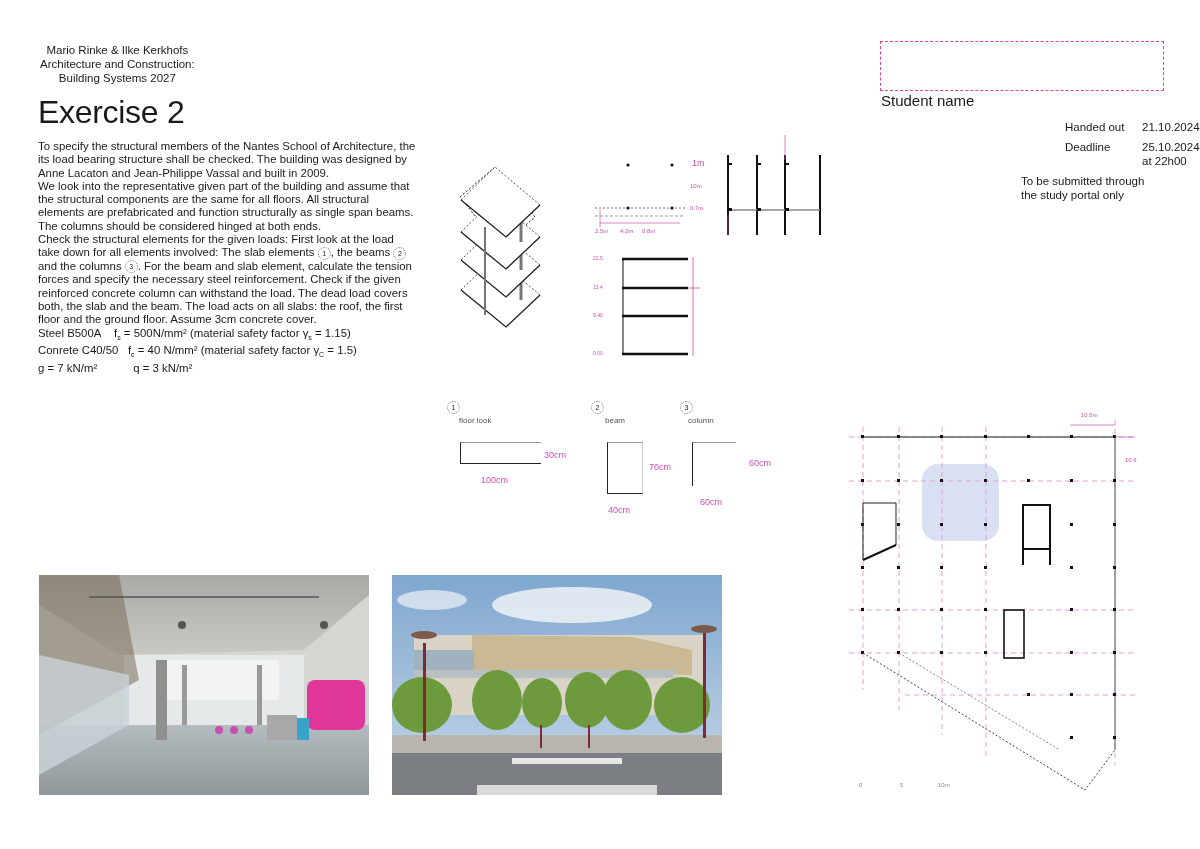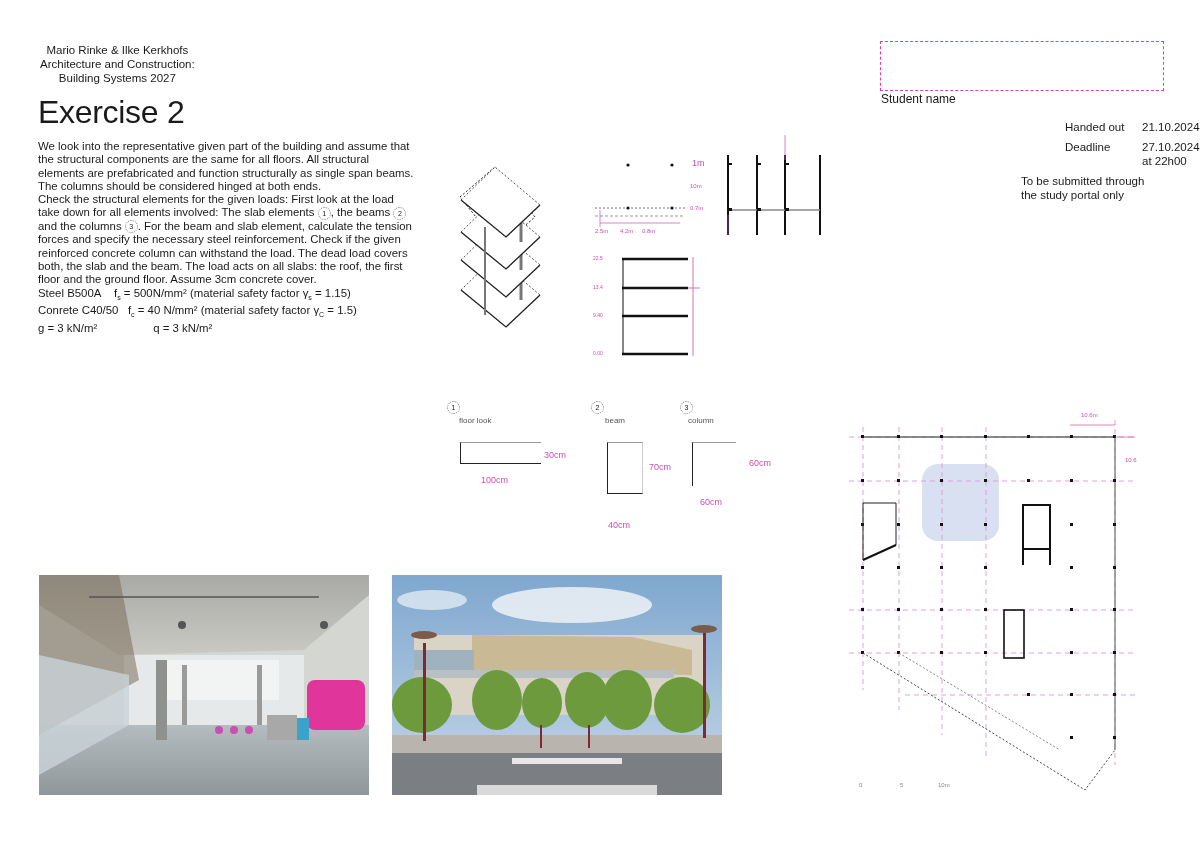--- a/index.html
+++ b/index.html
@@ -9,62 +9,63 @@
   .hdr { left:40px; top:43px; font-size:11.5px; line-height:14px; }
   .hdr div { white-space:nowrap;text-align:center; }
   .title { left:38px; top:94px; font-size:32px; font-weight:400; letter-spacing:-0.3px; }
   .body { left:38px; top:140px; width:380px; font-size:11.4px; line-height:13.3px; }
   .body p { margin:0; }
   .circ { display:inline-block; width:11px; height:11px; border:1px dotted #777; border-radius:50%;
           font-size:7px; line-height:11px; text-align:center; vertical-align:middle; }
   .mat { margin:0; white-space:nowrap; }
   .mat sub { font-size:7px; }
   .loads { margin-top:13px; white-space:nowrap; }
-  .loads span + span { margin-left:56px; }
+  .loads span + span { margin-left:36px; }
 
   .namebox { left:880px; top:41px; width:282px; height:48px; border:1.3px dashed #e0409f; }
-  .namelbl { left:881px; top:92px; font-size:12px; }
+  .namelbl { left:881px; top:92px; font-size:15px; }
   .meta { left:1021px; top:120px; font-size:11.5px; line-height:14px; }
   .meta .row { display:flex; margin-bottom:6px;padding-left:44px; }
   .meta .k { width:77px; }
   .meta .note { margin-top:3px; }
   .lbl { font-size:8px; color:#555; }
   .dimtxt { font-size:9px; color:#c94fb0; }
 
   .photo { overflow:hidden; }
 </style>
 </head>
 <body>
 
 <div class="abs hdr">
   <div>Mario Rinke &amp; Ilke Kerkhofs</div>
   <div>Architecture and Construction:</div>
   <div>Building Systems 2027</div>
 </div>
 <div class="abs title">Exercise 2</div>
 
 <div class="abs body">
+  <p>To specify the structural members of the Nantes School of Architecture, the its load bearing structure shall be checked. The building was designed by Anne Lacaton and Jean-Philippe Vassal and built in 2009.</p>
   <p>We look into the representative given part of the building and assume that the structural components are the same for all floors. All structural elements are prefabricated and function structurally as single span beams. The columns should be considered hinged at both ends.</p>
   <p><span>Check the structural elements for the given loads: First look at the load take down for all elements involved: The slab elements </span><span class="circ">1</span><span>, the beams </span><span class="circ">2</span><span>and the columns </span><span class="circ">3</span><span>. For the beam and slab element, calculate the tension forces and specify the necessary steel reinforcement. Check if the given reinforced concrete column can withstand the load. The dead load covers both, the slab and the beam. The load acts on all slabs: the roof, the first floor and the ground floor. Assume 3cm concrete cover.</span></p>
   <p class="mat"><span>Steel B500A</span>&nbsp;&nbsp;&nbsp; <span>f</span><sub>s</sub><span> = 500N/mm² (material safety factor γ</span><sub>s</sub><span> = 1.15)</span></p>
   <p class="mat"><span>Conrete C40/50</span>&nbsp;&nbsp; <span>f</span><sub>c</sub><span> = 40 N/mm² (material safety factor γ</span><sub>C</sub><span> = 1.5)</span></p>
-  <p class="loads"><span>g = 3 kN/m²</span><span>q = 3 kN/m²</span></p>
+  <p class="loads"><span>g = 7 kN/m²</span><span>q = 3 kN/m²</span></p>
 </div>
 
 <div class="abs namebox"></div>
 <div class="abs namelbl">Student name</div>
 
 <div class="abs meta">
   <div class="row">
       <span class="k">Handed out</span>
       <span>21.10.2024</span>
     </div>
   <div class="row">
       <span class="k">Deadline</span>
-      <span><span>27.10.2024</span><br><span>at 22h00</span></span>
+      <span><span>25.10.2024</span><br><span>at 22h00</span></span>
     </div>
   <div class="note"><span>To be submitted through</span><br><span>the study portal only</span></div>
 </div>
 
 <svg class="abs" style="left:455px;top:165px" width="110" height="185">
   <g fill="#fff" stroke="#222" stroke-width="1">
     <polygon points="5,250 40,220 80,270 45,300" transform="translate(0,-218)" stroke-dasharray="2,2"></polygon>
   </g>
   <g stroke="#222" fill="#fff">
 
@@ -146,21 +147,21 @@
 <div class="abs" style="left:460px;top:442px;width:80px;height:20px;border-left:1px solid #222;border-bottom:1px solid #222;border-top:1px solid #999"></div>
 <div class="abs dimtxt" style="left:544px;top:450px">30cm</div>
 <div class="abs dimtxt" style="left:481px;top:475px">100cm</div>
 
 <div class="abs" style="left:591px;top:398px">
   <span class="circ">2</span>
   <div class="lbl" style="margin-left:14px">beam</div>
 </div>
 <div class="abs" style="left:607px;top:442px;width:34px;height:50px;border-left:1px solid #222;border-bottom:1.5px solid #222;border-top:1px solid #999;border-right:1px solid #ccc"></div>
 <div class="abs dimtxt" style="left:649px;top:462px">70cm</div>
-<div class="abs dimtxt" style="left:608px;top:520px">40cm</div>
+<div class="abs dimtxt" style="left:608px;top:505px">40cm</div>
 
 <div class="abs" style="left:680px;top:398px">
   <span class="circ">3</span>
   <div class="lbl" style="margin-left:8px">column</div>
 </div>
 <div class="abs" style="left:692px;top:442px;width:43px;height:43px;border-left:1px solid #222;border-top:1px solid #999"></div>
 <div class="abs dimtxt" style="left:749px;top:458px">60cm</div>
 <div class="abs dimtxt" style="left:700px;top:497px">60cm</div>
 
 <svg class="abs" style="left:845px;top:405px" width="340" height="395">

